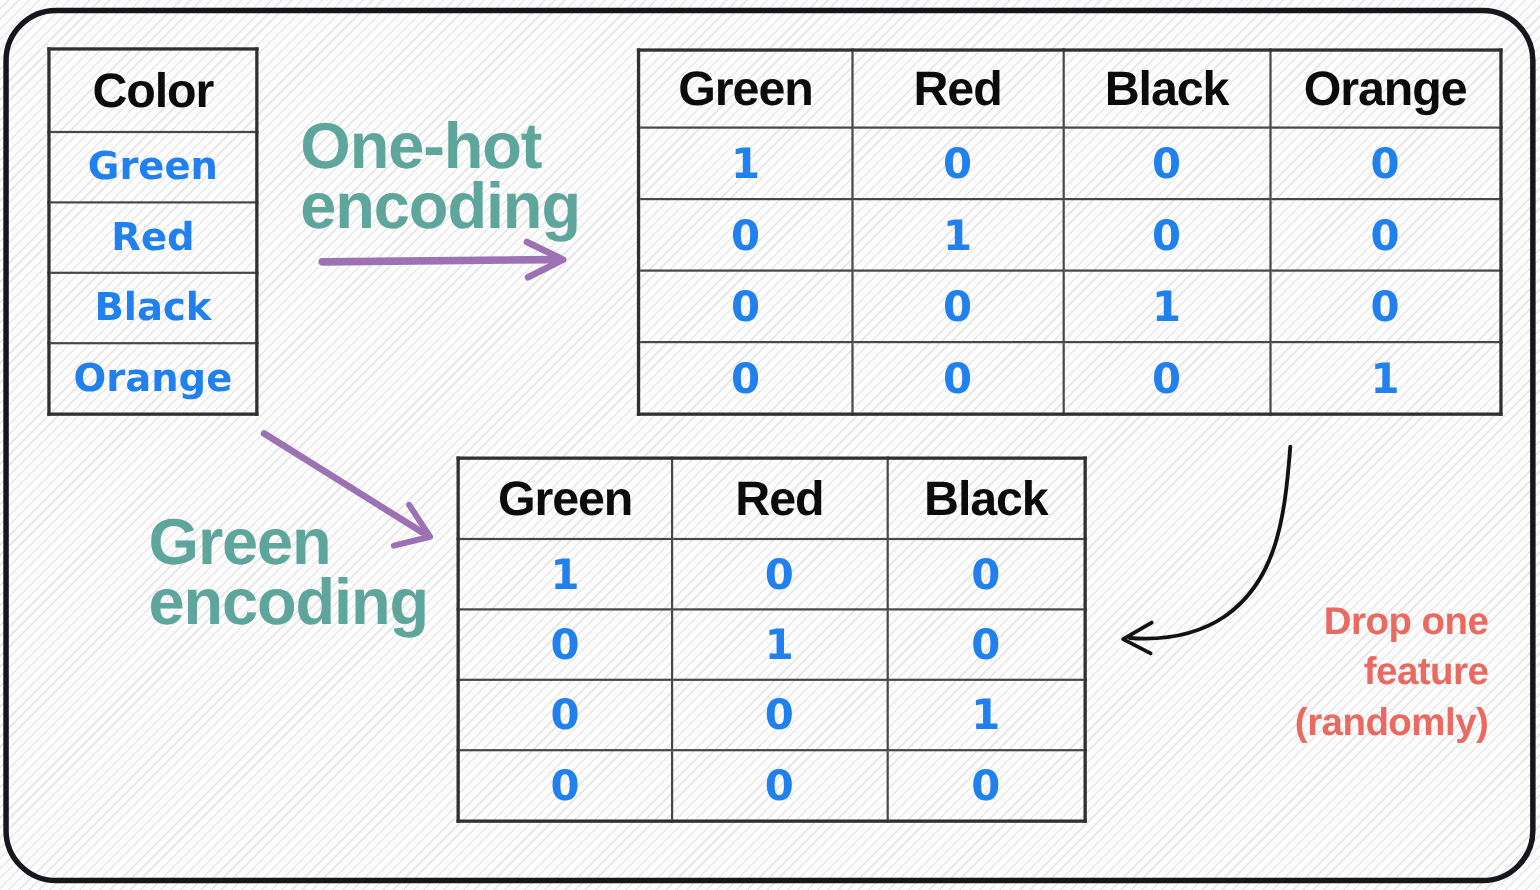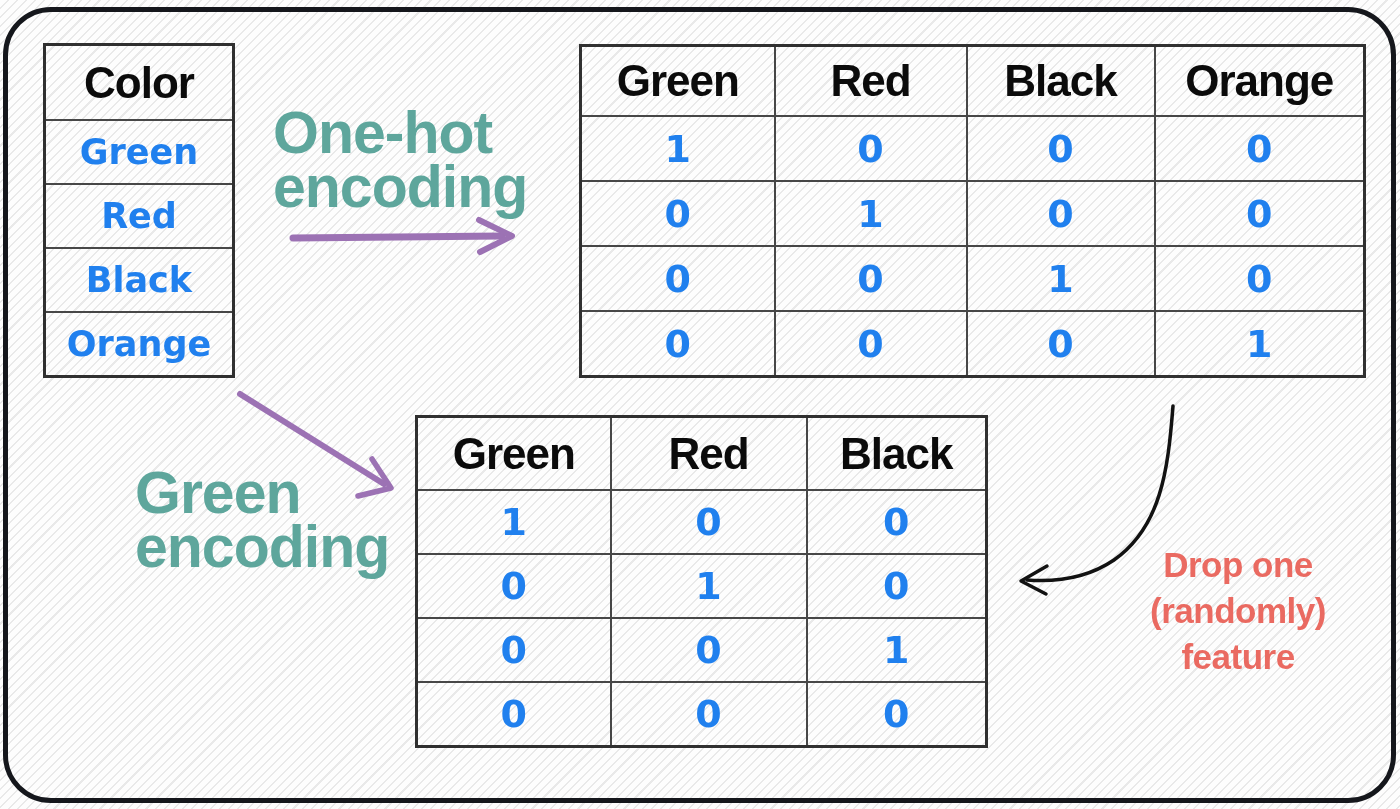--- a/index.html
+++ b/index.html
@@ -64,21 +64,21 @@
     color:#5ea69c;
     font-size:59px;
     line-height:54px;
     letter-spacing:-1px;
   }
   .onehot-lbl{ left:273px; top:106px; width:240px; }
   .dummy-lbl{ left:135px; top:466px; width:240px; }
   .drop-note{
     position:absolute;
     left:1123px; top:542px; width:230px;
-    text-align:center;
+    text-align:right;
     font-weight:bold;
     color:#ea6a61;
     font-size:35px;
     line-height:46px;
     letter-spacing:-0.5px;
   }
   svg.arrows{
     position:absolute; left:0; top:0;
     width:1400px; height:809px;
     pointer-events:none;
@@ -200,22 +200,22 @@
       <tr>
         <td>0</td>
         <td>0</td>
         <td>0</td>
       </tr>
     </tbody>
   </table>
 
   <div class="drop-note">
     <div>Drop one</div>
+    <div>feature</div>
     <div>(randomly)</div>
-    <div>feature</div>
   </div>
 
   <svg class="arrows" viewBox="0 0 1400 809" xmlns="http://www.w3.org/2000/svg">
 
     <g stroke="#9c72b4" fill="none" stroke-linecap="round" stroke-linejoin="round">
       <path d="M 293 238 L 502 236" stroke-width="7"></path>
       <path d="M 479 220 L 512 236 L 480 252" stroke-width="6"></path>
     </g>
 
     <g stroke="#9c72b4" fill="none" stroke-linecap="round" stroke-linejoin="round">

